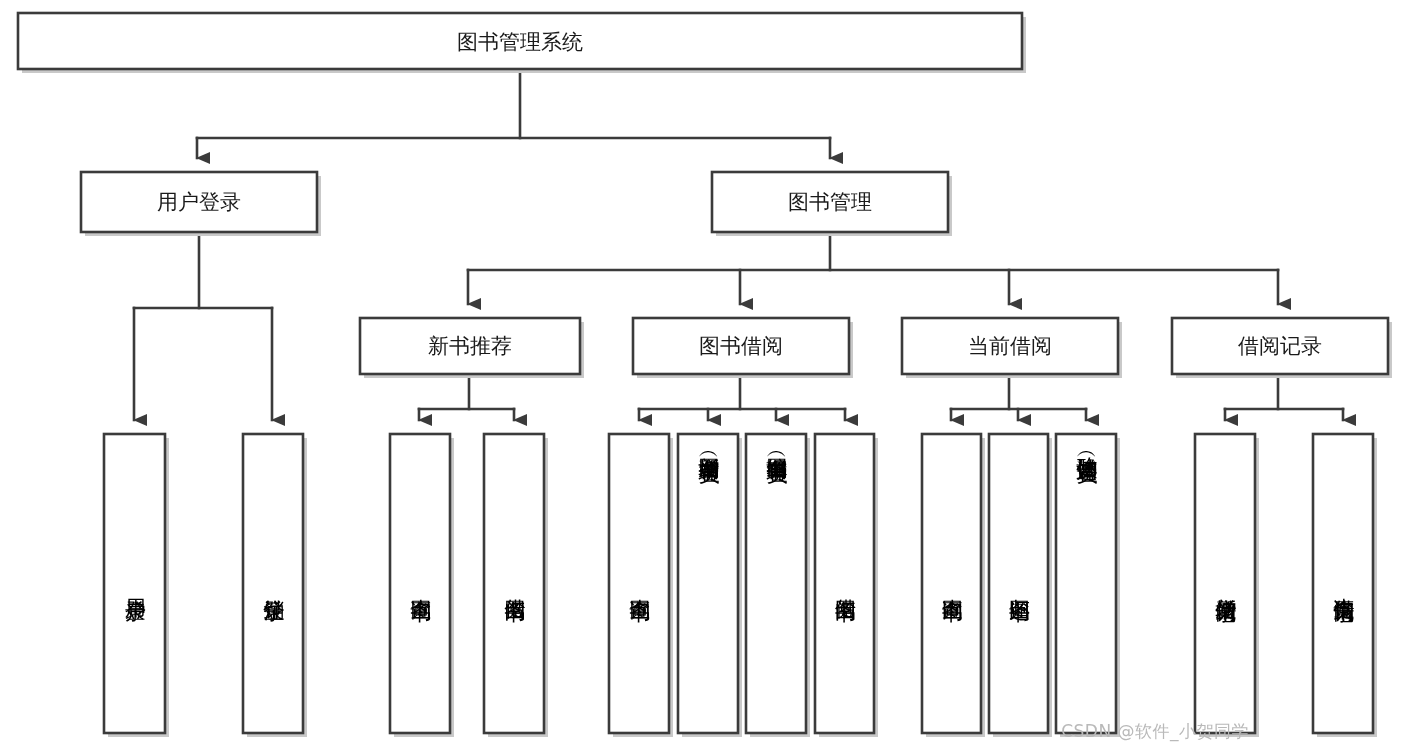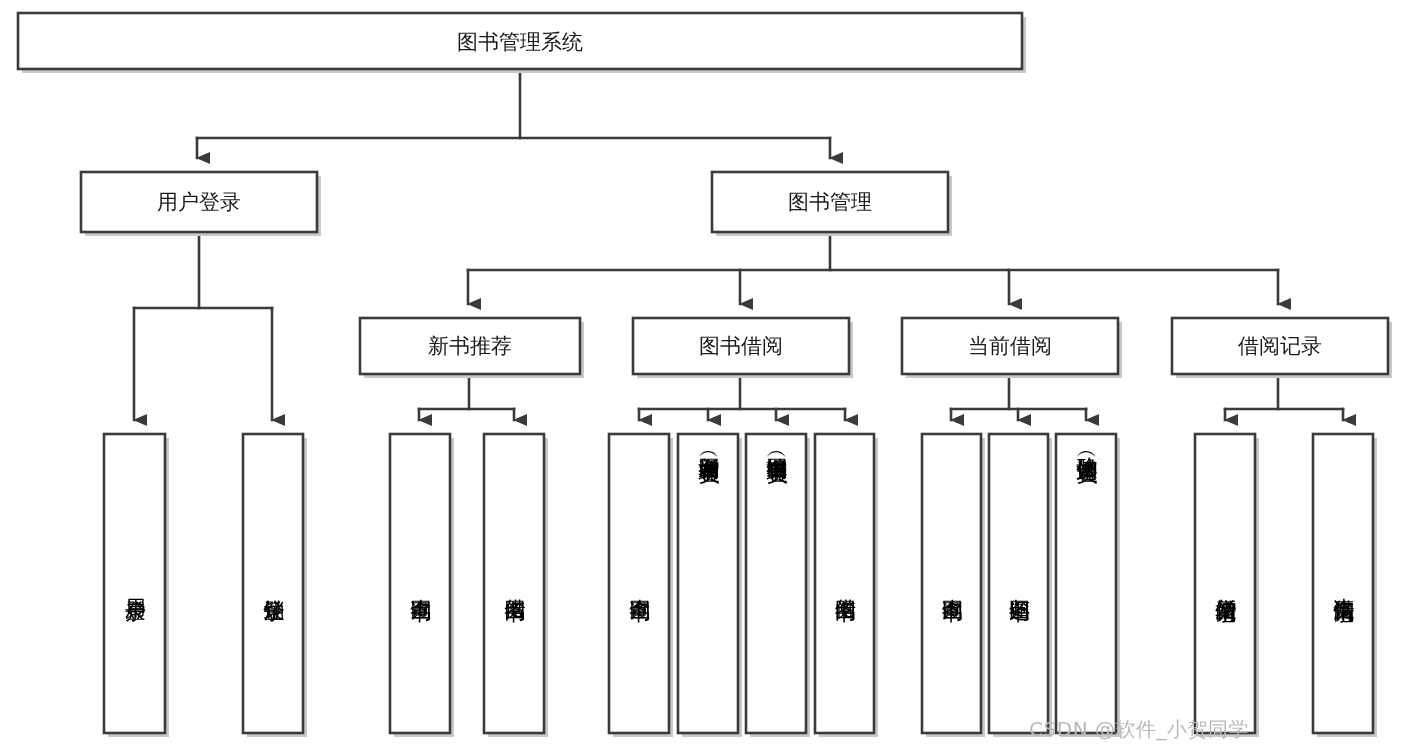--- a/index.html
+++ b/index.html
@@ -59,21 +59,21 @@
     writing-mode: vertical-rl;
     text-orientation: upright;
     letter-spacing: 1px;
     white-space: nowrap;
   }
   .watermark {
     position: absolute;
     right: 8px;
     bottom: 4px;
     font-family: "DejaVu Sans", "Liberation Sans", sans-serif;
-    font-size: 20px;
+    font-size: 17px;
     color: #b9b9b9;
     letter-spacing: 0.5px;
     white-space: nowrap;
     pointer-events: none;
     margin-left: 20px;
   }
 </style>
 </head>
 <body>
 

